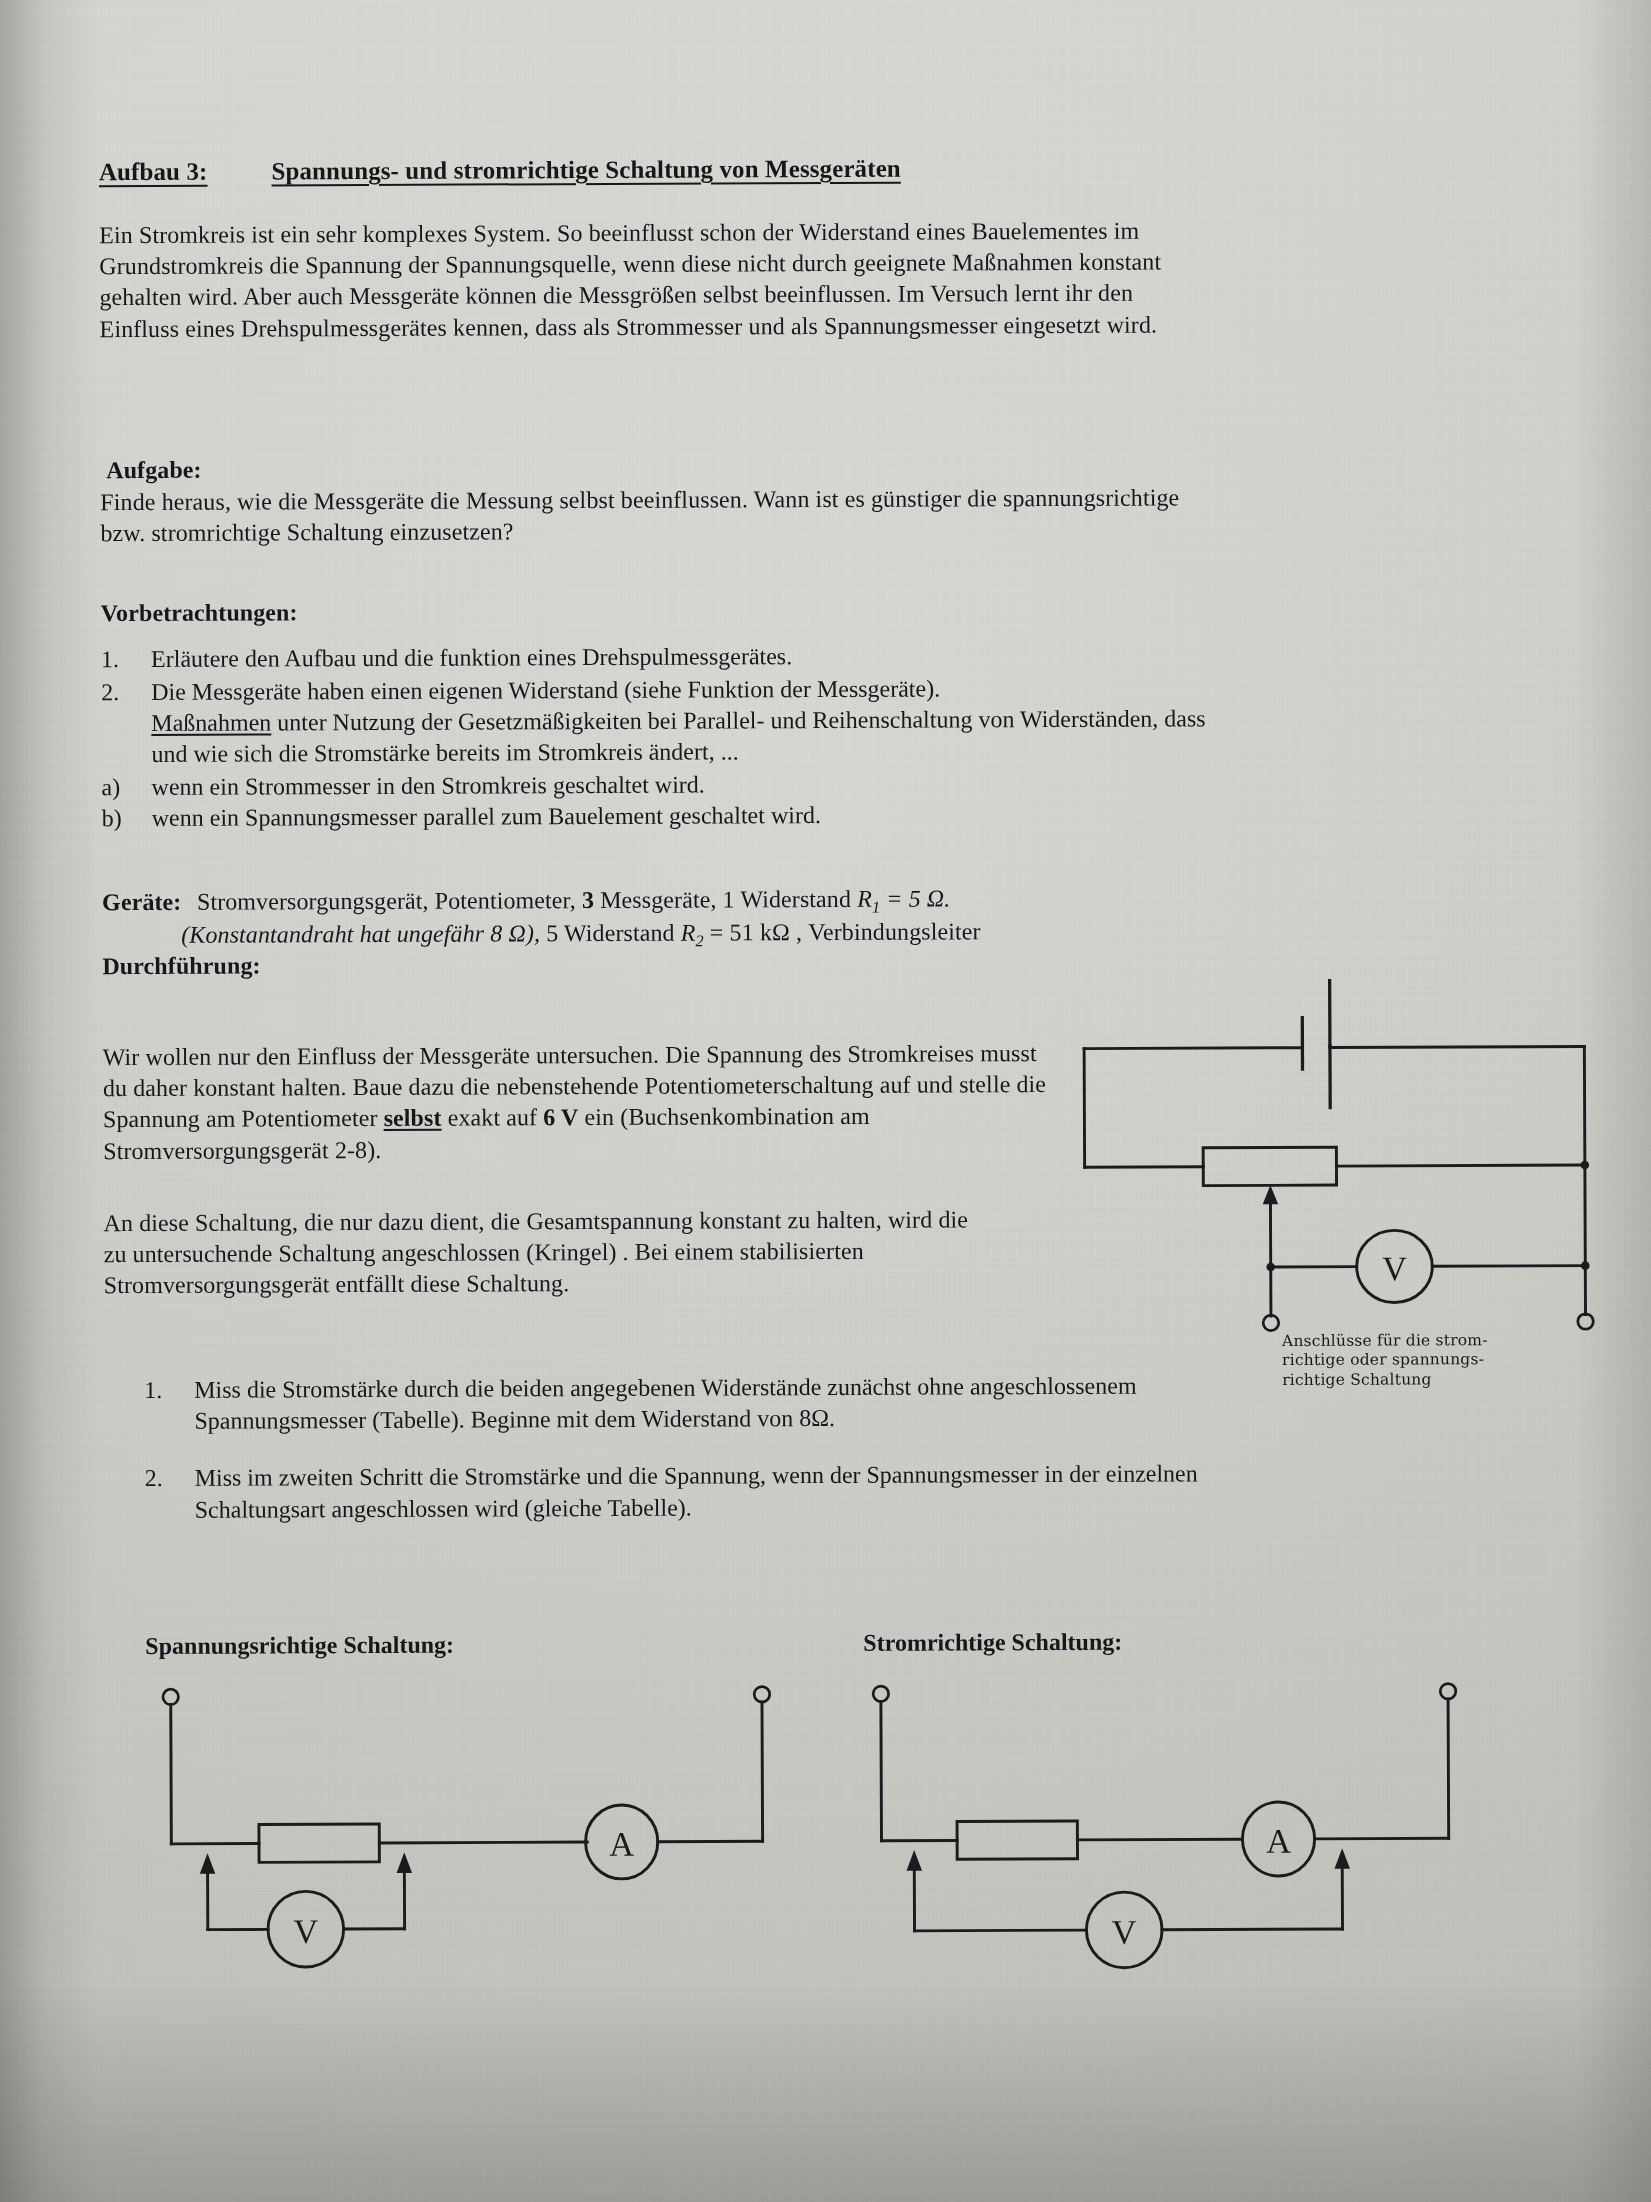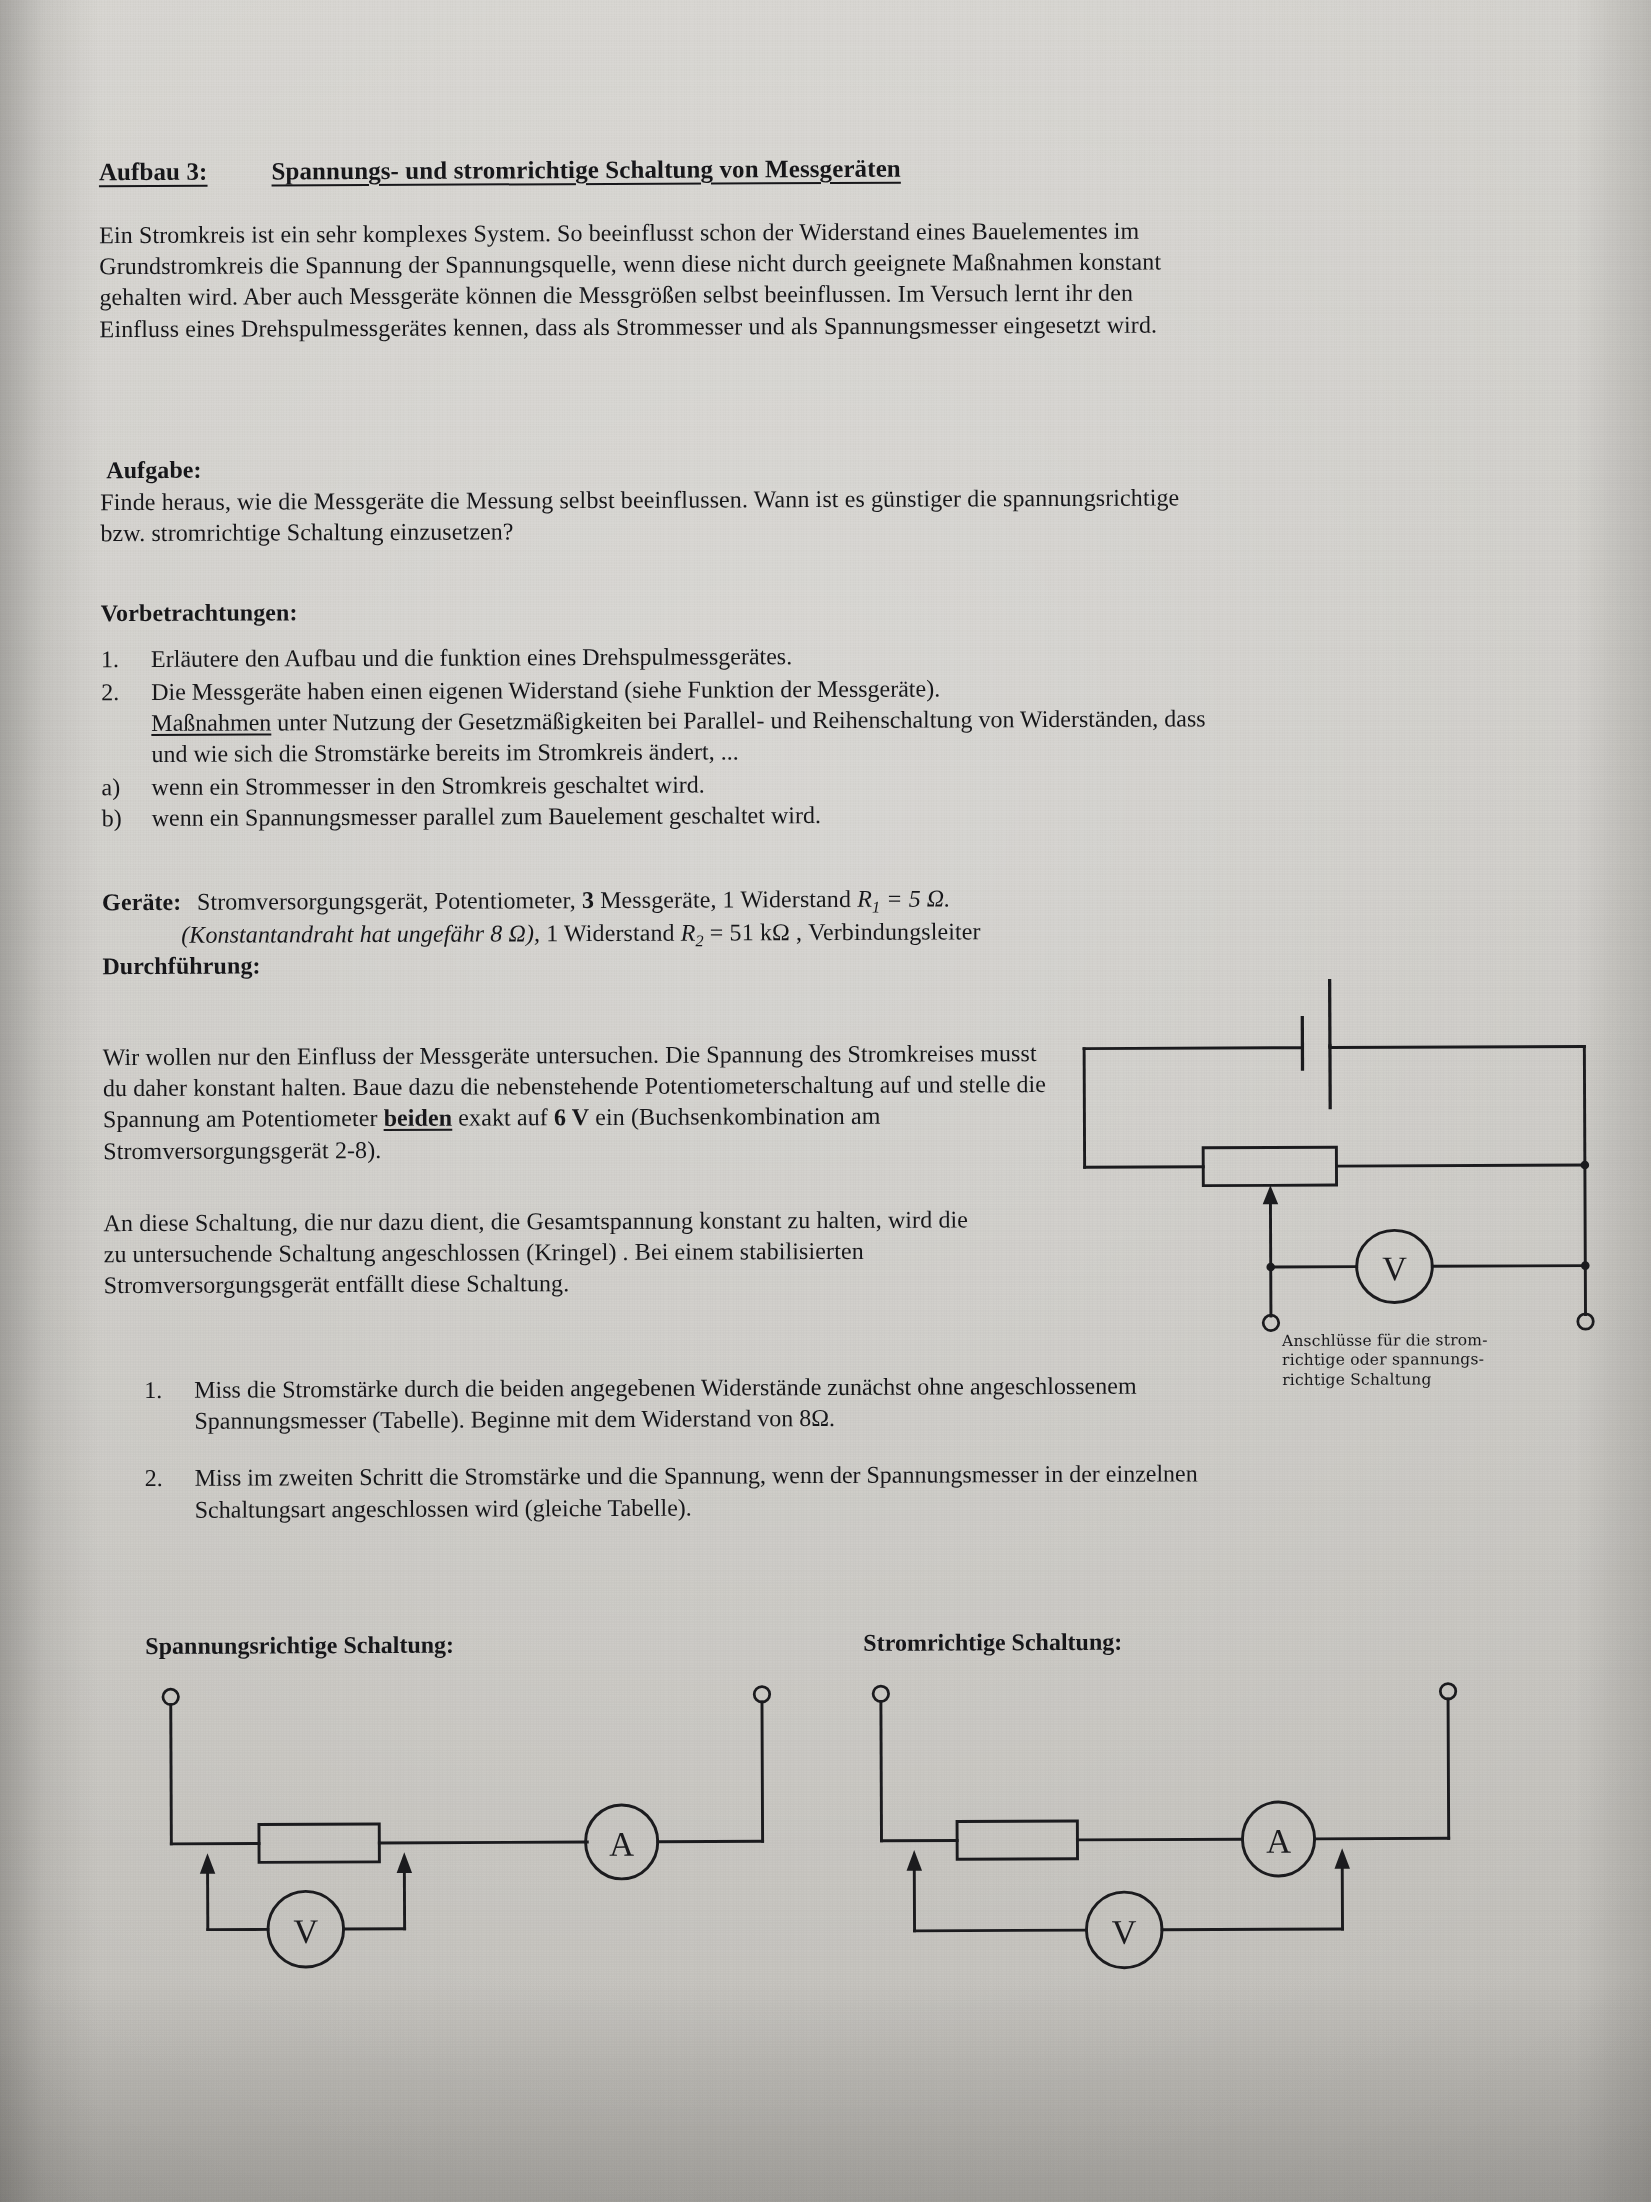--- a/index.html
+++ b/index.html
@@ -116,27 +116,27 @@
     <div class="row">
       <div class="mk">b)</div>
       <div class="bd">wenn ein Spannungsmesser parallel zum Bauelement geschaltet wird.</div>
     </div>
   </div>
 
   <div class="tx body-p" style="left:102px;top:884px;width:1187px;">
     <span class="sec-h">Geräte:</span><span style="display:inline-block;width:15.5px;"></span><span>Stromversorgungsgerät, Potentiometer, </span><span class="bold">3</span><span> Messgeräte, 1 Widerstand </span><span class="ital">R</span><sub class="ital" style="font-size:16.3px;">1</sub><span class="ital"> = 5 Ω.</span>
   </div>
   <div class="tx body-p" style="left:181px;top:917px;width:1118px;">
-    <span class="ital">(Konstantandraht hat ungefähr 8 Ω),</span><span> 1 Widerstand </span><span class="ital">R</span><sub class="ital" style="font-size:16.3px;">2</sub><span> = 51 kΩ , Verbindungsleiter</span>
+    <span class="ital">(Konstantandraht hat ungefähr 8 Ω),</span><span> 5 Widerstand </span><span class="ital">R</span><sub class="ital" style="font-size:16.3px;">2</sub><span> = 51 kΩ , Verbindungsleiter</span>
   </div>
 
   <div class="tx sec-h" style="left:102px;top:948px;">Durchführung:</div>
 
   <div class="tx body-p" style="left:102px;top:1039px;width:955px;">
-    <span>Wir wollen nur den Einfluss der Messgeräte untersuchen. Die Spannung  des Stromkreises musst du daher konstant halten. Baue dazu die nebenstehende Potentiometerschaltung auf und stelle die Spannung am Potentiometer </span><span class="bold ul">beiden</span><span> exakt auf </span><span class="bold">6 V</span><span> ein (Buchsenkombination am Stromversorgungsgerät 2-8).</span>
+    <span>Wir wollen nur den Einfluss der Messgeräte untersuchen. Die Spannung  des Stromkreises musst du daher konstant halten. Baue dazu die nebenstehende Potentiometerschaltung auf und stelle die Spannung am Potentiometer </span><span class="bold ul">selbst</span><span> exakt auf </span><span class="bold">6 V</span><span> ein (Buchsenkombination am Stromversorgungsgerät 2-8).</span>
   </div>
   <div class="tx body-p" style="left:102px;top:1205px;width:869px;">An diese Schaltung, die nur dazu dient, die Gesamtspannung konstant zu halten, wird die zu untersuchende Schaltung angeschlossen (Kringel) . Bei einem stabilisierten Stromversorgungsgerät entfällt diese Schaltung.</div>
 
   <svg style="left:1071px;top:981px;" width="525" height="361" viewBox="0 0 610 420">
 
     <line class="w2" x1="300" y1="2" x2="300" y2="78"></line>
     <line class="w2" x1="268" y1="45" x2="268" y2="105"></line>
     <line class="w2" x1="300" y1="78" x2="300" y2="150"></line>
 
     <line class="w" x1="14" y1="80" x2="268" y2="80"></line>

